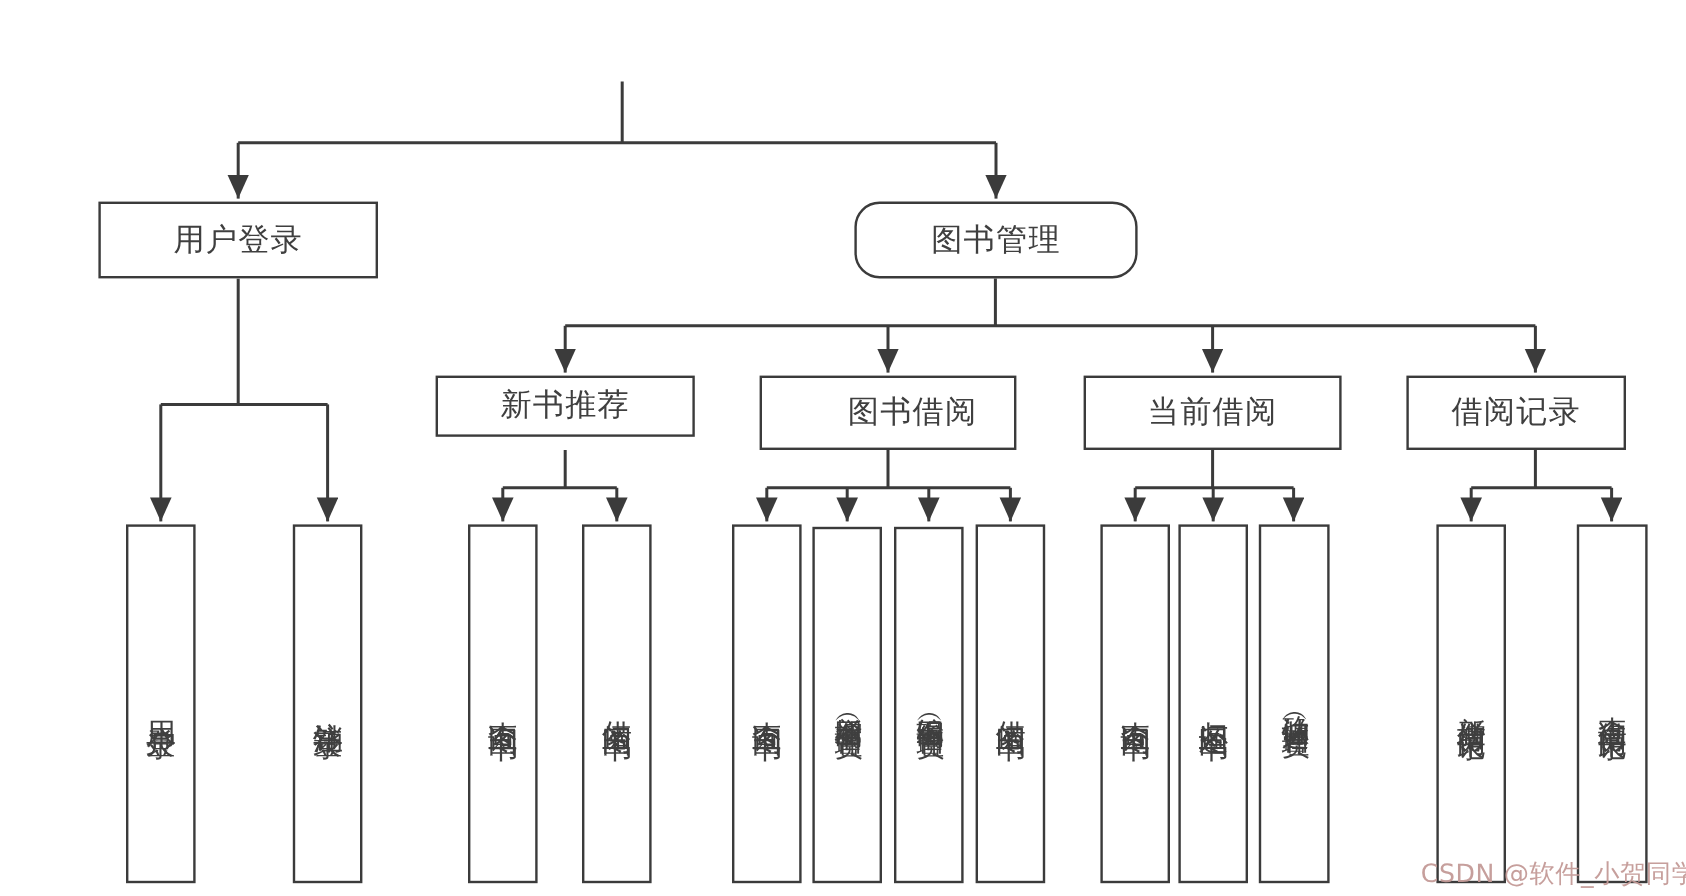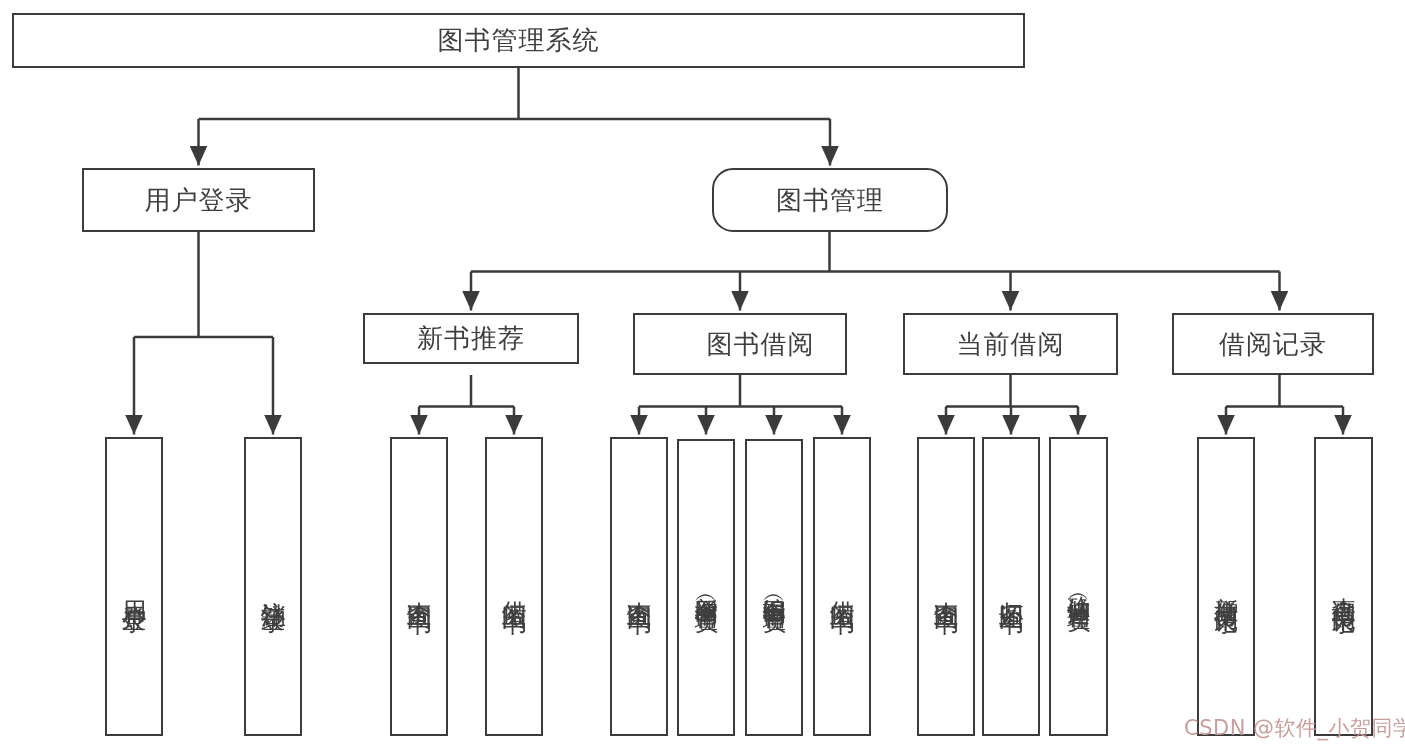--- a/index.html
+++ b/index.html
@@ -95,29 +95,28 @@
       <line x1="774" y1="406.5" x2="774" y2="434.5" marker-end="url(#arw)"></line>
       <line x1="842" y1="406.5" x2="842" y2="434.5" marker-end="url(#arw)"></line>
       <line x1="946" y1="406.5" x2="946" y2="434.5" marker-end="url(#arw)"></line>
       <line x1="1011" y1="406.5" x2="1011" y2="434.5" marker-end="url(#arw)"></line>
       <line x1="1078" y1="406.5" x2="1078" y2="434.5" marker-end="url(#arw)"></line>
       <line x1="1226" y1="406.5" x2="1226" y2="434.5" marker-end="url(#arw)"></line>
       <line x1="1343" y1="406.5" x2="1343" y2="434.5" marker-end="url(#arw)"></line>
     </g>
   </svg>
 
-  <div class="box hbox" style="left:12px; top:13px; width:1013px; height:55px; font-size:26px;">图书管理系统</div>
 
   <div class="box hbox" style="left:82px; top:168px; width:233px; height:64px;">用户登录</div>
   <div class="box hbox" style="left:712px; top:168px; width:236px; height:64px;border-radius:21px;">图书管理</div>
 
   <div class="box hbox" style="left:363px; top:313px; width:216px; height:51px;">新书推荐</div>
   <div class="box hbox" style="left:633px; top:313px; width:214px; height:62px;padding-left:41px;">图书借阅</div>
   <div class="box hbox" style="left:903px; top:313px; width:215px; height:62px;text-align:center;">当前借阅</div>
-  <div class="box hbox" style="left:1172px; top:313px; width:202px; height:62px;">借阅记录</div>
+  <div class="box hbox" style="left:1172px; top:313px; width:183px; height:62px;">借阅记录</div>
 
   <div class="box vbox" style="left:105px; top:437px; width:58px; height:299px;">用户登录</div>
   <div class="box vbox" style="left:244px; top:437px; width:58px; height:299px;">注销登录</div>
 
   <div class="box vbox" style="left:390px; top:437px; width:58px; height:299px;">查询图书</div>
   <div class="box vbox" style="left:485px; top:437px; width:58px; height:299px;">借阅图书</div>
 
   <div class="box vbox" style="left:610px; top:437px; width:58px; height:299px;">查询图书</div>
   <div class="box vbox" style="left:677px; top:439px; width:58px; height:297px; font-size:23px; letter-spacing:2px;">新增图书（管理员）</div>
   <div class="box vbox" style="left:745px; top:439px; width:58px; height:297px; font-size:23px; letter-spacing:2px;">编辑图书（管理员）</div>

